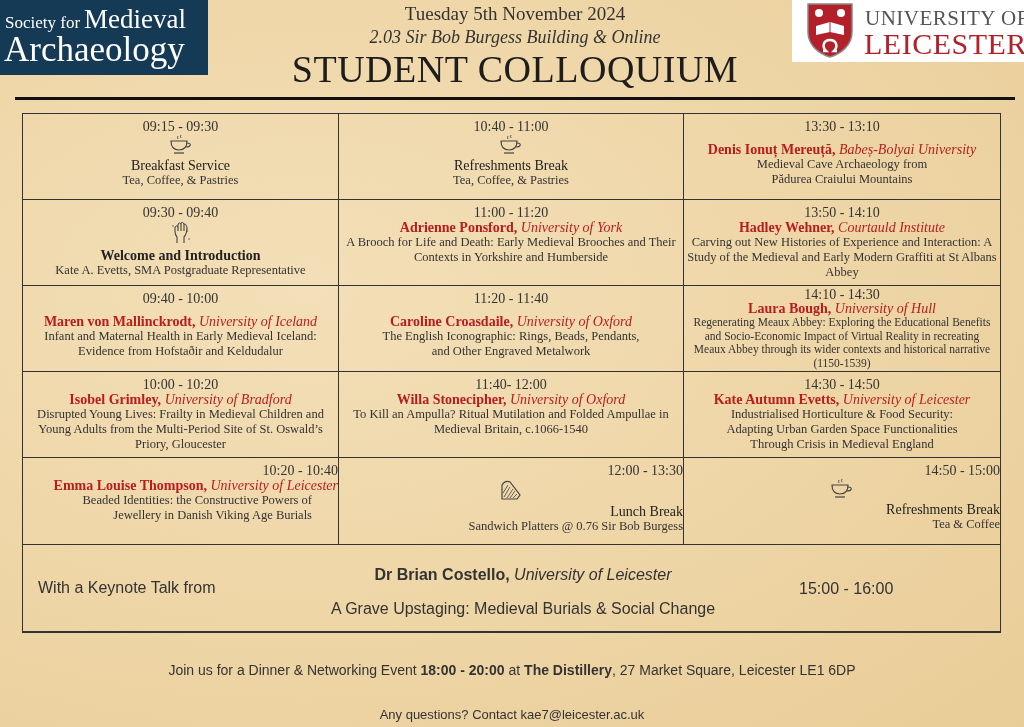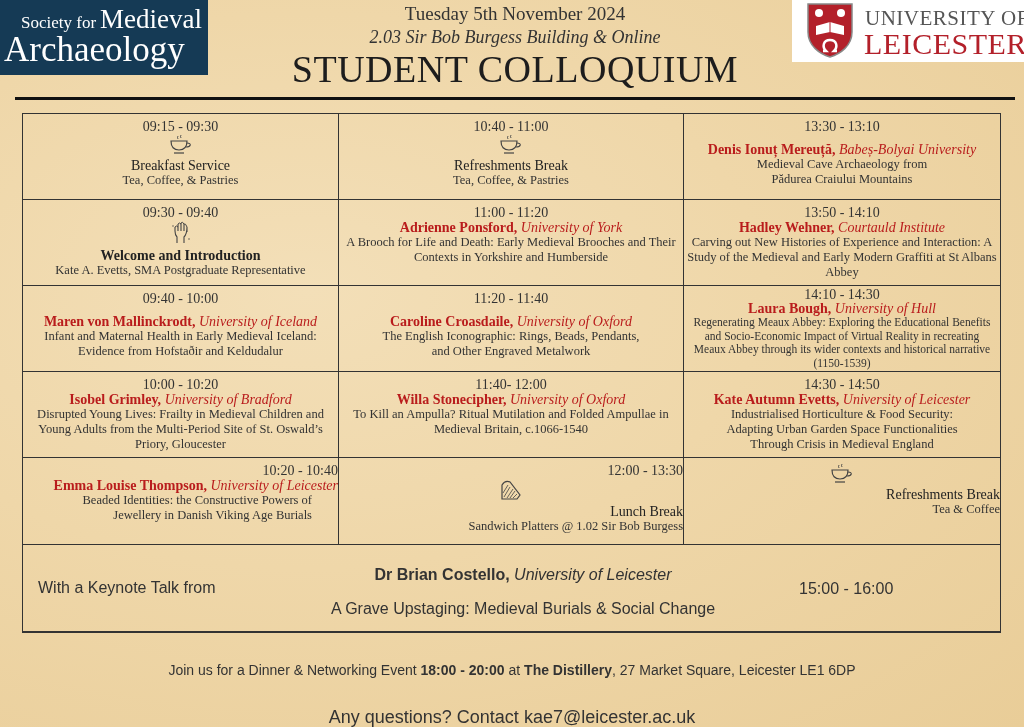--- a/index.html
+++ b/index.html
@@ -8,21 +8,21 @@
     font-family: "DejaVu Serif", serif;
     color: #222;
     background: radial-gradient(ellipse at 30% 40%, #f3dfb8 0%, #efd7a9 45%, #e9cd98 100%);
   }
   .sma-logo {
     position: absolute; left: 0; top: 0; width: 208px; height: 75px;
     background: #153a55; color: #fff;
     font-family: "Liberation Serif", serif;
   }
   .sma-line1 { position: absolute; left: 5px; top: 4px; white-space: nowrap; }
-  .sma-small { font-size: 17px; margin-left: 16px; }
+  .sma-small { font-size: 17px; }
   .sma-big { font-size: 27px; }
   .sma-line2 { position: absolute; left: 4px; top: 30px; font-size: 35px; line-height: 40px; }
 
   .uol-logo {
     position: absolute; left: 792px; top: 0; width: 232px; height: 62px; background: #fff;
   }
   .uol-shield { position: absolute; left: 14px; top: 2px; width: 48px; height: 56px; }
   .uol-text1 { position: absolute; left: 73px; top: 6px; font-family: "Liberation Serif", serif; font-size: 21px; color: #555; letter-spacing: 0.5px; white-space: nowrap; }
   .uol-text2 { position: absolute; left: 72px; top: 27px; font-family: "Liberation Serif", serif; font-size: 30px; color: #b3202a; letter-spacing: 0.5px; white-space: nowrap; }
 
@@ -63,21 +63,21 @@
   }
   .kn-intro { position: absolute; left: 15px; top: 34px; font-size: 16px; }
   .kn-speaker { position: absolute; left: 300px; width: 400px; text-align: center; top: 21px; font-size: 16px; }
   .kn-speaker b { font-weight: bold; text-align: center; }
   .kn-title { position: absolute; left: 250px; width: 500px; text-align: center; top: 55px; font-size: 16px; }
   .kn-time { position: absolute; left: 776px; top: 35px; font-size: 16px; }
 
   .footer { position: absolute; left: 0; width: 1024px; text-align: center; font-family: "Liberation Sans", sans-serif; color: #333; white-space: nowrap; }
   .ft-dinner { top: 662px; font-size: 14px; }
   .ft-link { top: 727px; font-size: 17px; }
-  .ft-contact { top: 707px; font-size: 18px; }
+  .ft-contact { top: 707px; font-size: 13px; }
   .b { font-weight: bold; }
 </style>
 </head>
 <body>
 
 <div class="sma-logo">
   <div class="sma-line1">
     <span class="sma-small">Society for</span>
     <span class="sma-big">Medieval</span>
   </div>
@@ -191,23 +191,24 @@
     <div class="speaker"><span>Emma Louise Thompson,</span> <span class="inst">University of Leicester</span></div>
     <div class="talk" style="padding:0 26px;">Beaded Identities: the Constructive Powers of Jewellery in Danish Viking Age Burials</div>
   </div>
   <div class="cell r5">
     <div class="time">12:00 - 13:30</div>
     <svg class="ico" width="24" height="22" viewBox="0 0 24 22">
       <path d="M3 20 L3 6 Q6 1 11 3 L21 16 L18 20 Z" fill="none" stroke="#444" stroke-width="1.2"></path>
       <path d="M5 18 L11 8 M8 19 L14 10 M11 19 L16 12 M14 19 L18 15 M4 14 L9 6" stroke="#444" stroke-width="0.8"></path>
     </svg>
     <div class="event-title">Lunch Break</div>
-    <div class="talk">Sandwich Platters @ 1.02 Sir Bob Burgess</div>
+    <div class="talk">Sandwich Platters @ 0.76 Sir Bob Burgess</div>
   </div>
   <div class="cell c3 r5">
+    <div class="time">14:50 - 15:00</div>
     <svg class="ico" width="26" height="20" viewBox="0 0 26 20">
       <path d="M10 1 q-1 1.5 0 3 M13 0 q-1 1.5 0 3" stroke="#444" fill="none" stroke-width="0.9"></path>
       <path d="M3 6 H19 C19 12 16 15 11 15 C6 15 3 12 3 6 Z" fill="none" stroke="#444" stroke-width="1.2"></path>
       <path d="M19 8 C24 8 23 12 18 12" fill="none" stroke="#444" stroke-width="1.1"></path>
       <line x1="6" y1="18" x2="16" y2="18" stroke="#444" stroke-width="1.2"></line>
     </svg>
     <div class="event-title">Refreshments Break</div>
     <div class="talk">Tea &amp; Coffee</div>
   </div>
 </div>

